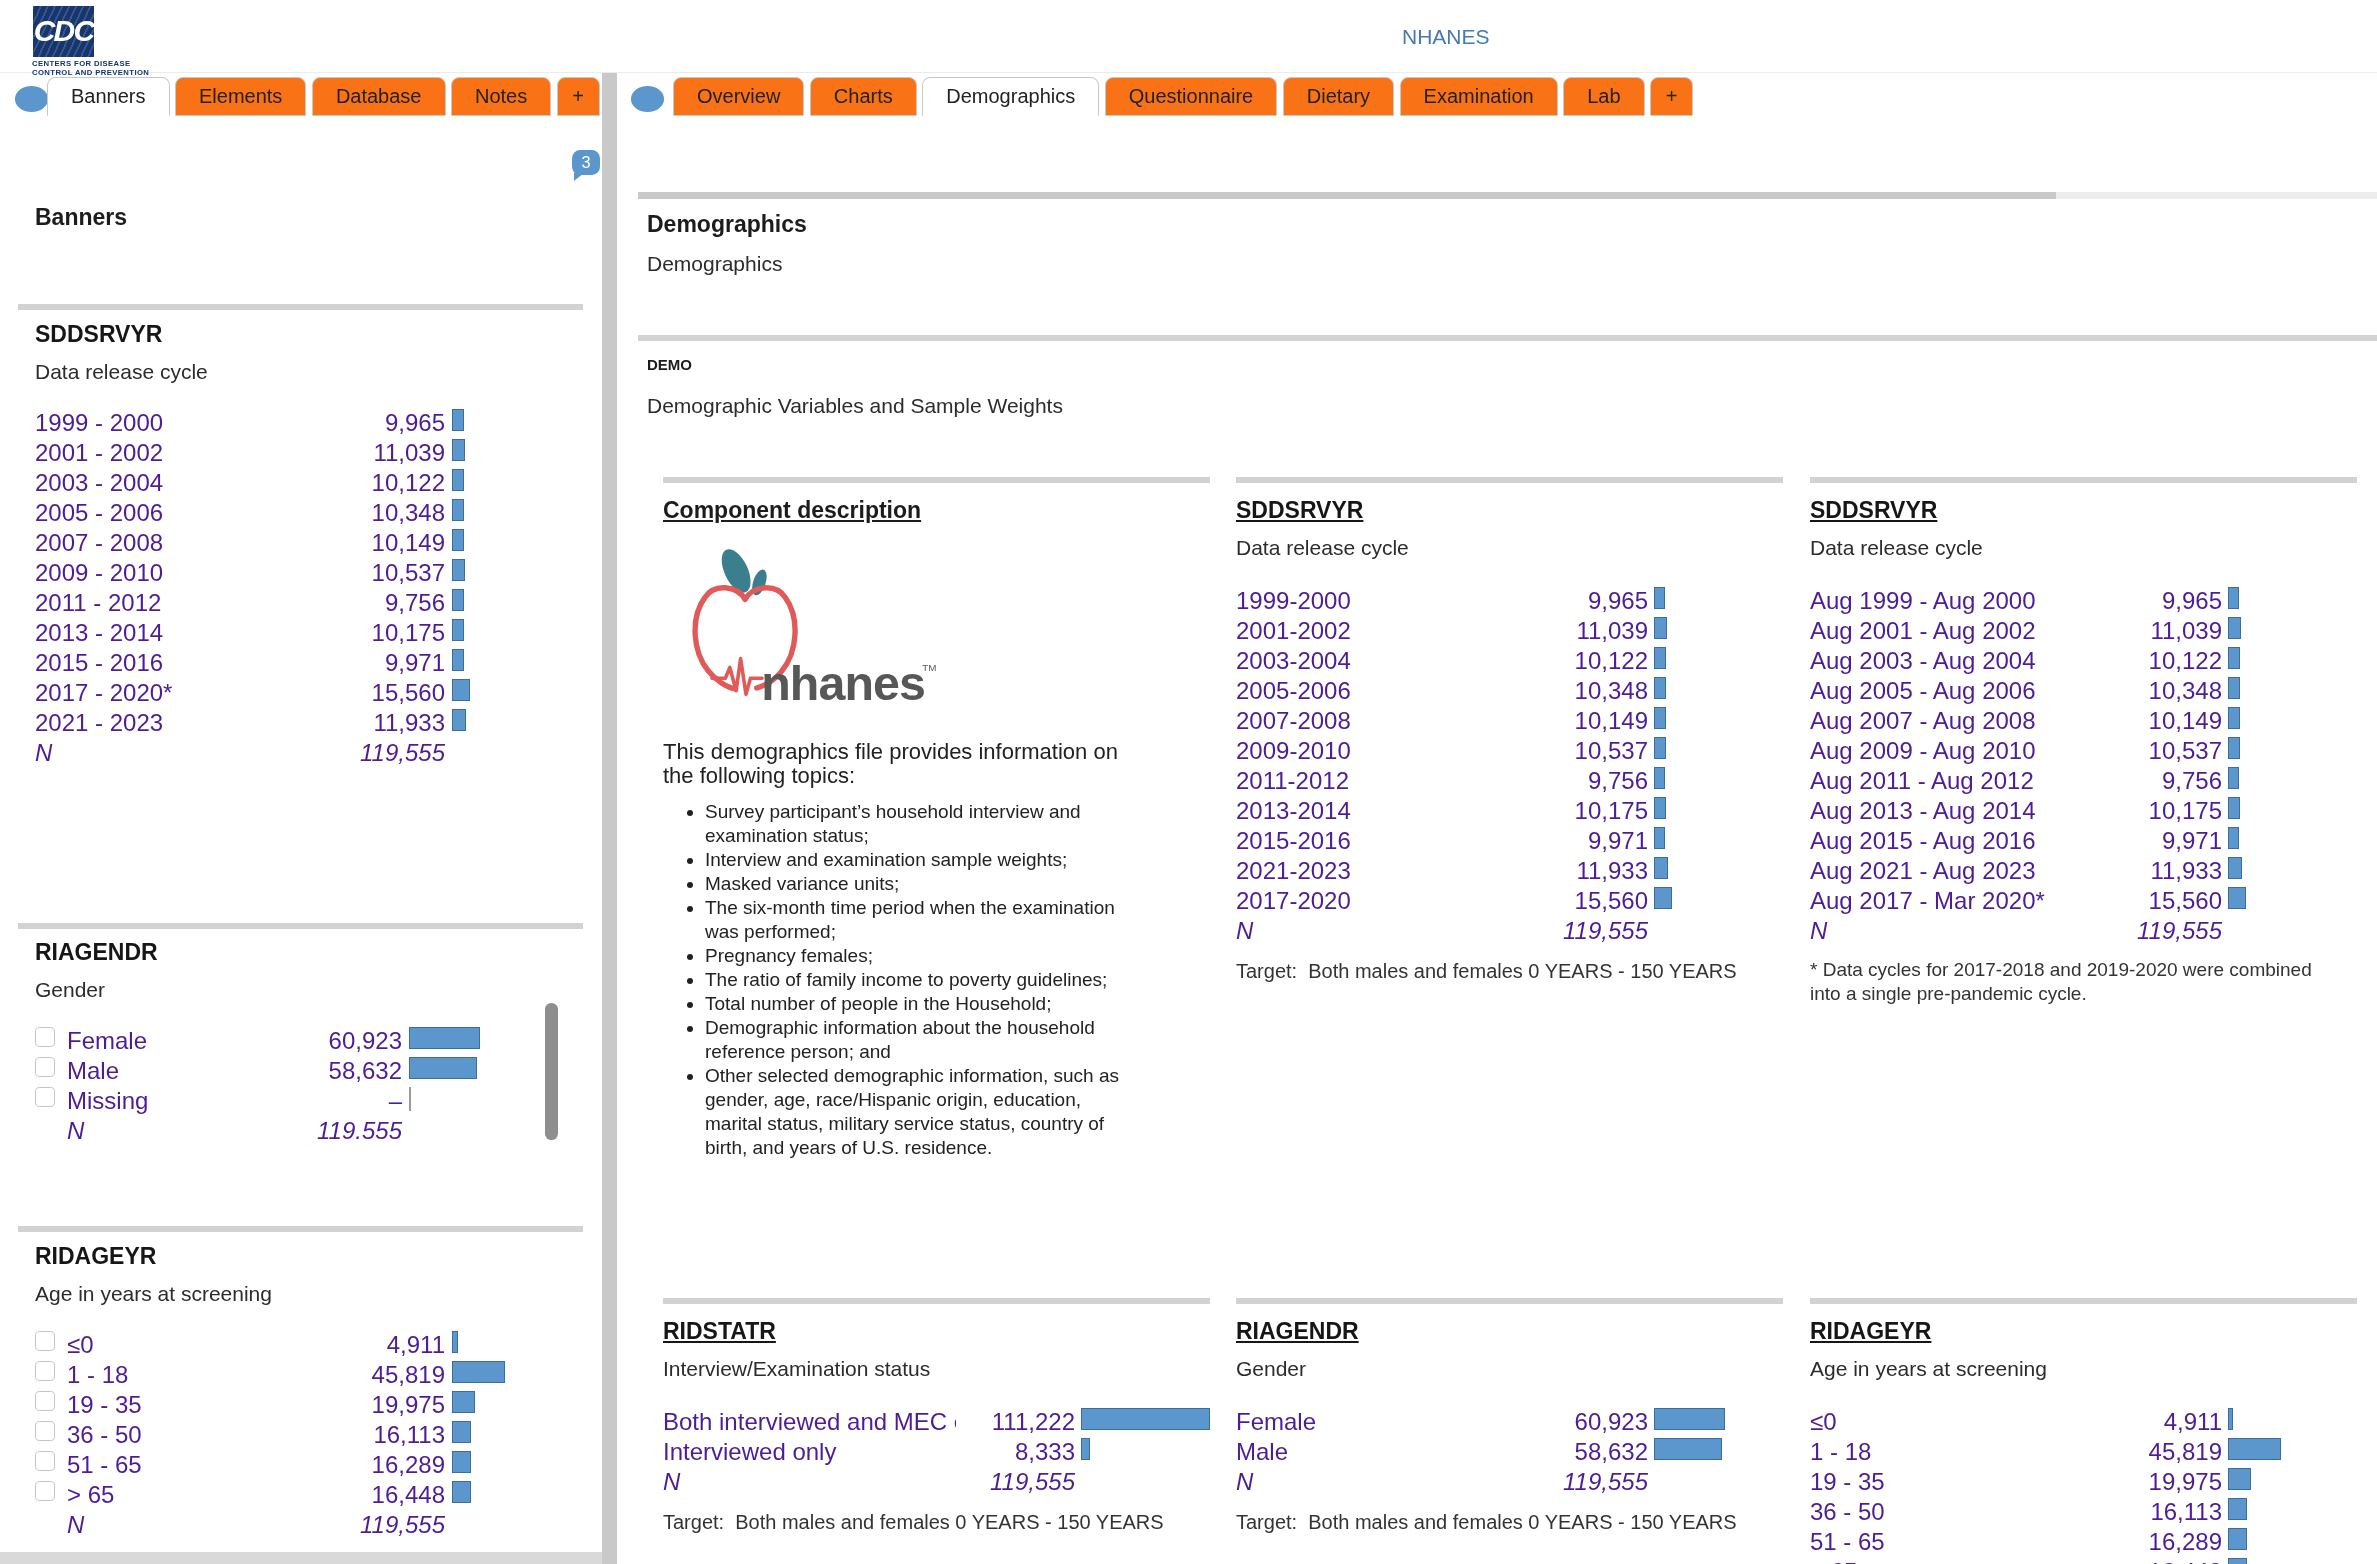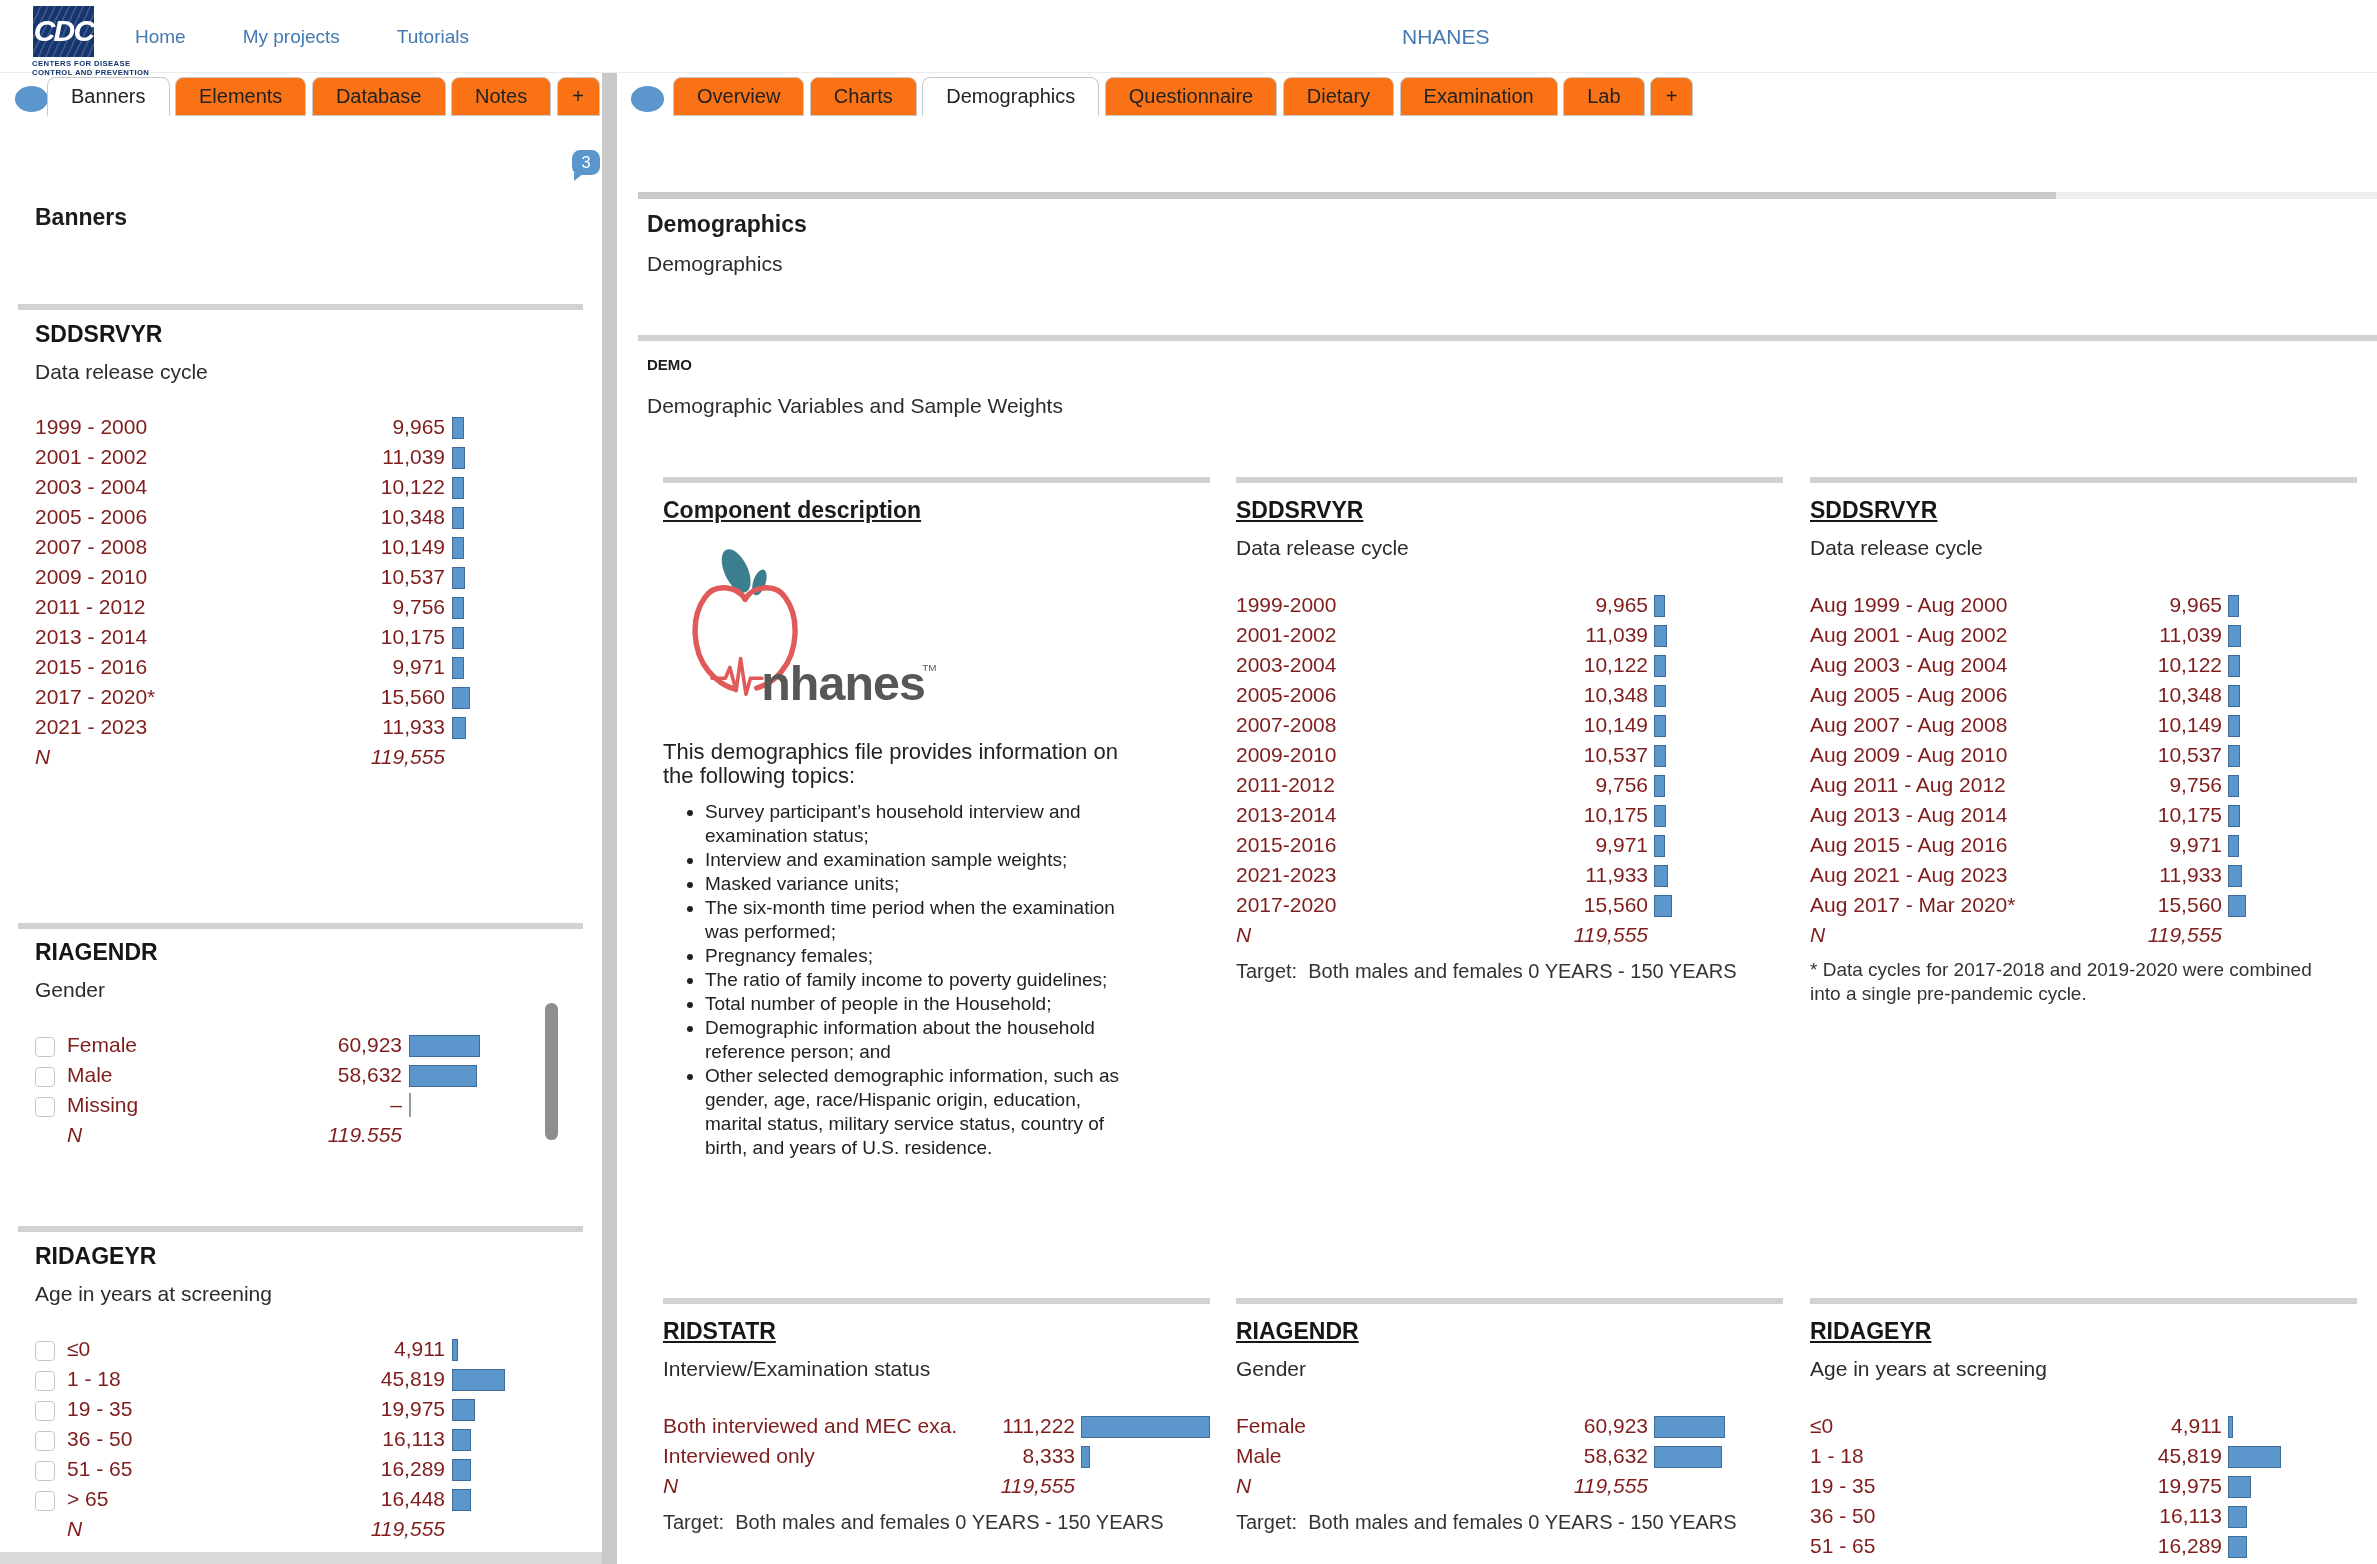--- a/index.html
+++ b/index.html
@@ -49,21 +49,21 @@
 
   
   #lp-title{position:absolute;left:35px;top:204px;font-size:23px;font-weight:bold;}
   .sec{position:absolute;width:549px;}
   #lp-sec1{left:35px;top:321px;}
   #lp-sec2{left:35px;top:939px;}
   #lp-sec3{left:35px;top:1243px;}
   .code{font-size:23px;font-weight:bold;color:#161616;line-height:27px;}
   .sublabel{margin-top:12.8px;font-size:21px;color:#2c2c2c;line-height:21px;}
   .rows{margin-top:27px;}
-  .row{display:flex;align-items:flex-end;height:30px;font-size:21px;color:#7f1d1d;}
+  .row{display:flex;align-items:flex-start;height:30px;font-size:24px;color:#4c1d95;}
   .row .cb{width:20px;height:20px;border:1.4px solid #c4c4c4;border-radius:4.6px;background:#fff;margin-right:12px;flex:none;}
   .row .cb.ph{visibility:hidden;}
   .row .lbl{flex:1;white-space:nowrap;overflow:hidden;}
   .row .val{width:119px;text-align:right;white-space:nowrap;flex:none;}
   .row .barcell{width:139px;padding-left:7.3px;flex:none;display:flex;align-items:center;}
   .wbar .barcell{width:182px;}
   .row .bar{height:22px;background:var(--bar);border:1.4px solid var(--barb);}
   .row .tick{width:1.8px;height:24px;background:#9a9a9a;}
   .row.nrow .lbl,.row.nrow .val{font-style:italic;}
   .footnote{margin-top:11px;font-size:19px;line-height:24.6px;color:#333;width:527px;}
@@ -97,25 +97,20 @@
 <body>
 
 <div id="app">
 
   <div class="hdr">
     <div class="cdc-box">CDC</div>
     <div class="cdc-cap">
       <div>CENTERS FOR DISEASE</div>
       <div>CONTROL AND PREVENTION</div>
     </div>
-    <div class="nav">
-        <span class="navlink">Home</span>
-        <span class="navlink">My projects</span>
-        <span class="navlink">Tutorials</span>
-      </div>
     <div class="app-title">NHANES</div>
   </div>
 
   <div class="dot" id="lp-dot"></div>
   <div class="tabs" id="lp-tabs">
       <div class="tab active">Banners</div>
       <div class="tab">Elements</div>
       <div class="tab">Database</div>
       <div class="tab">Notes</div>
       <div class="tab add">+</div>

